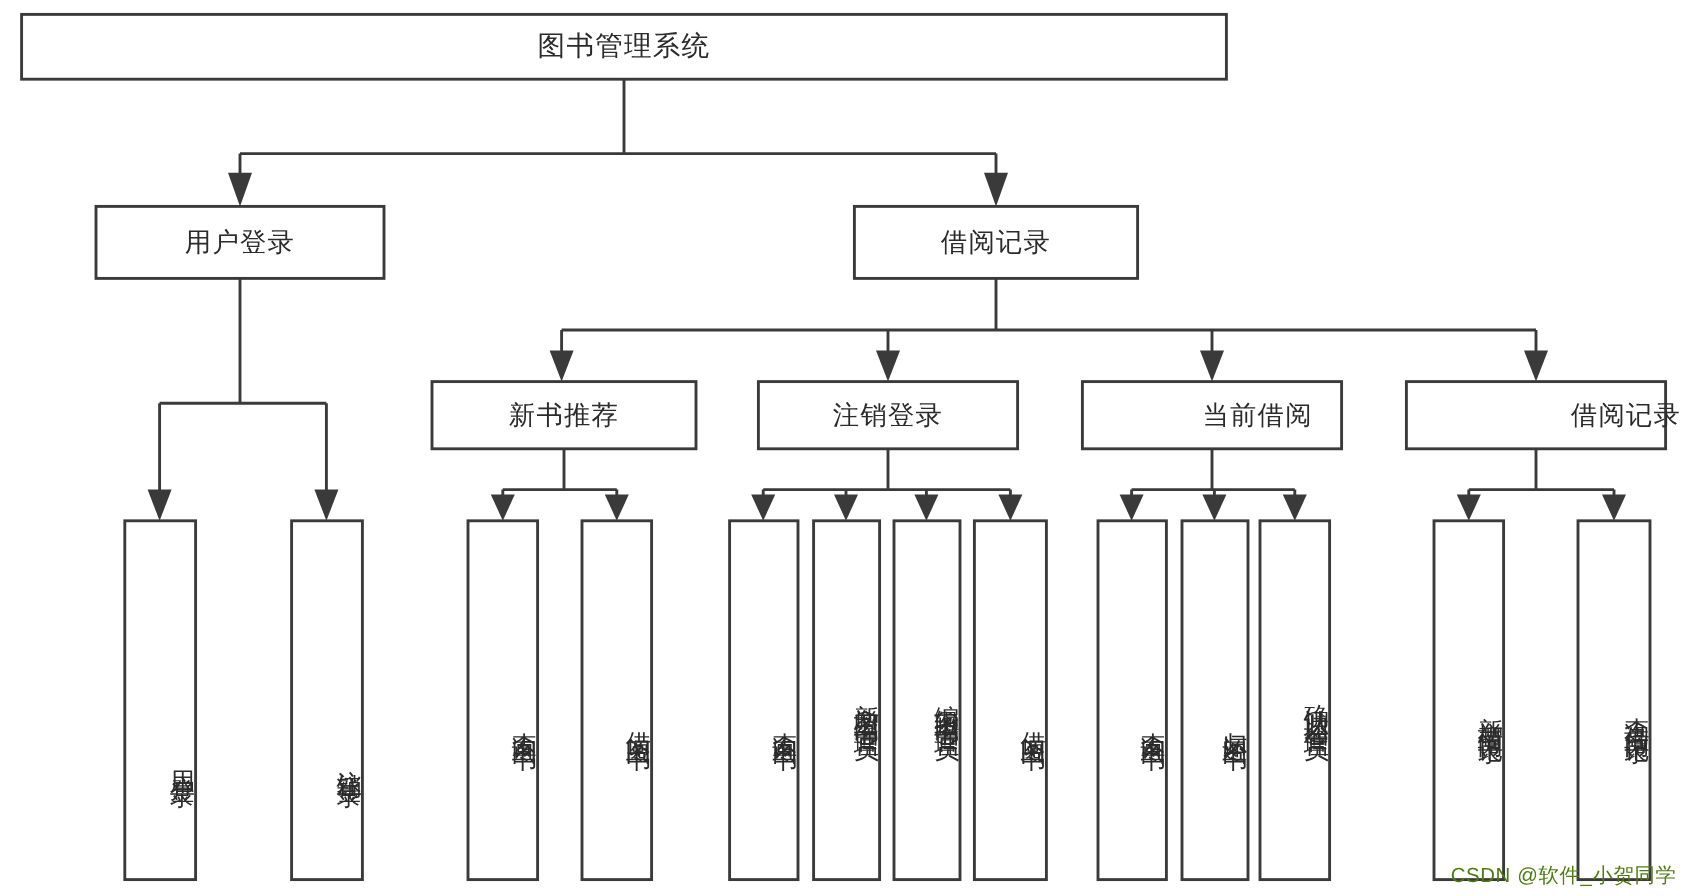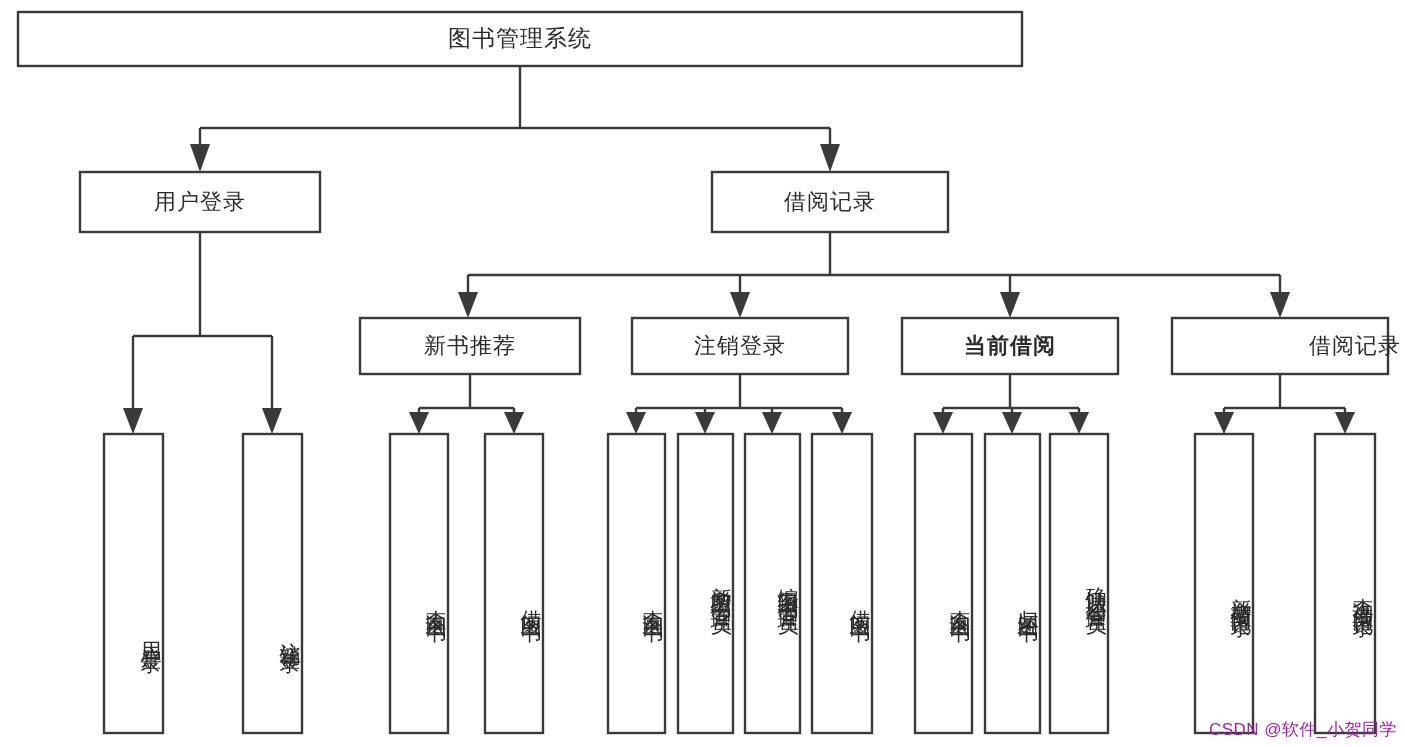--- a/index.html
+++ b/index.html
@@ -66,21 +66,21 @@
     padding-top: 6px;
   }
   .node-label.root {
     font-size: 23px;
   }
   .watermark {
     position: absolute;
     right: 8px;
     bottom: 6px;
     font-size: 17px;
-    color: #a21caf;
+    color: #4d7c0f;
     font-family: "Liberation Sans", "DejaVu Sans", sans-serif;
     letter-spacing: 0.5px;
     white-space: nowrap;
   }
 </style>
 </head>
 <body>
 
 <div id="diagram-root">
 
@@ -164,21 +164,21 @@
     </g>
   </svg>
 
   <div class="node-label horizontal root" style="left:18px; top:12px; width:1004px; height:54px;">图书管理系统</div>
 
   <div class="node-label horizontal" style="left:80px; top:172px; width:240px; height:60px;">用户登录</div>
   <div class="node-label horizontal" style="left:712px; top:172px; width:236px; height:60px;">借阅记录</div>
 
   <div class="node-label horizontal" style="left:360px; top:318px; width:220px; height:56px;">新书推荐</div>
   <div class="node-label horizontal" style="left:632px; top:318px; width:216px; height:56px;">注销登录</div>
-  <div class="node-label horizontal" style="left:902px; top:318px; width:216px; height:56px;font-weight:bold;">当前借阅</div>
+  <div class="node-label horizontal" style="left:940px; top:318px; width:216px; height:56px;">当前借阅</div>
   <div class="node-label horizontal" style="left:1241px; top:318px; width:228px; height:56px;">借阅记录</div>
 
   <div class="node-label vertical" style="left:104px; top:540px; width:59px; height:180px;">用户登录</div>
   <div class="node-label vertical" style="left:243px; top:540px; width:59px; height:180px;">注销登录</div>
 
   <div class="node-label vertical" style="left:390px; top:508px; width:58px; height:180px;">查询图书</div>
   <div class="node-label vertical" style="left:485px; top:508px; width:58px; height:180px;">借阅图书</div>
 
   <div class="node-label vertical" style="left:608px; top:508px; width:57px; height:180px;">查询图书</div>
   <div class="node-label vertical" style="left:678px; top:440px; width:55px; height:290px;">新增图书（管理员）</div>

